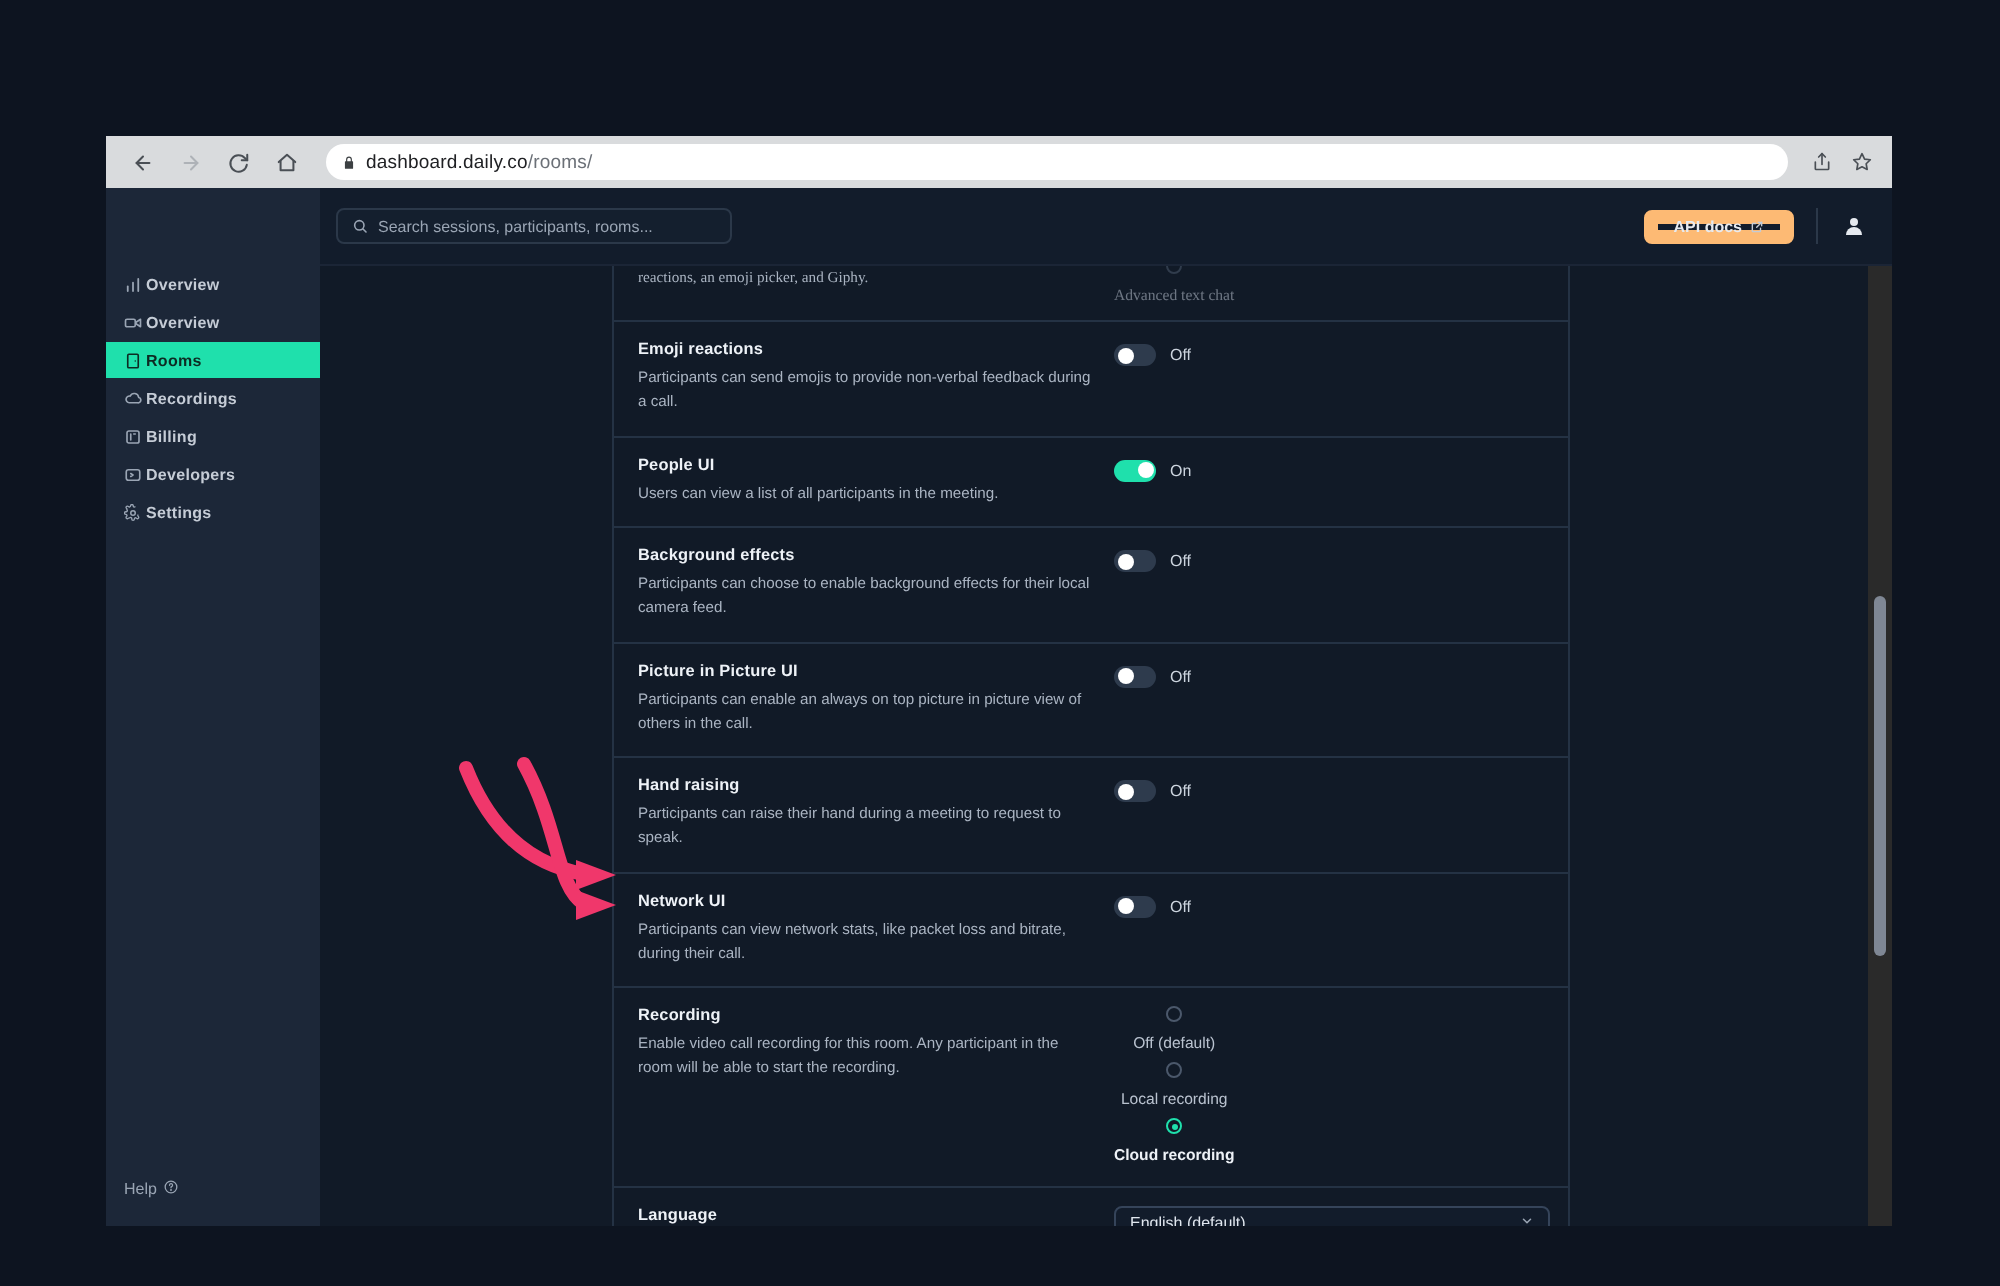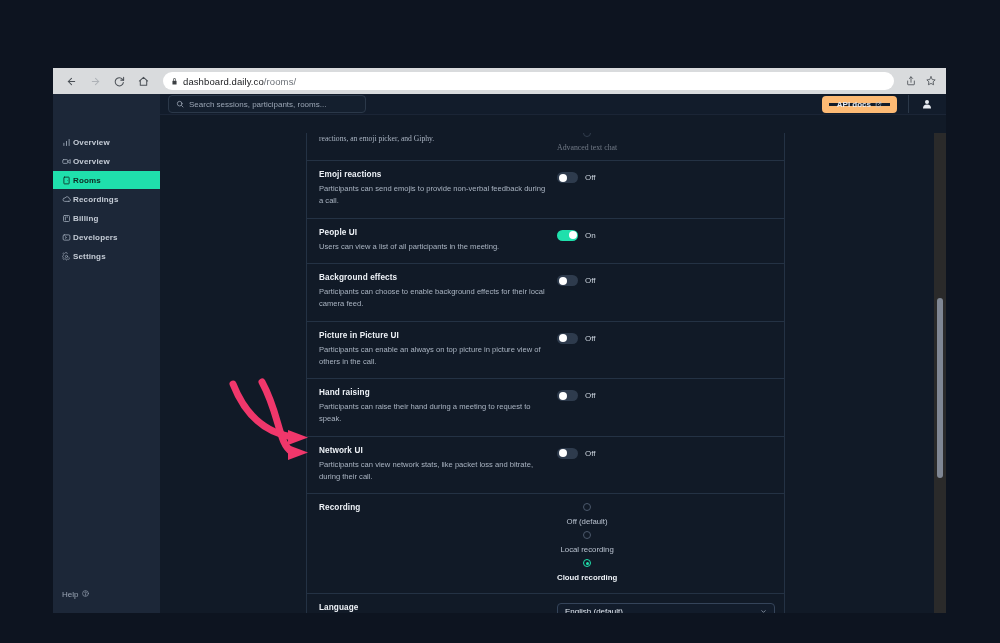--- a/index.html
+++ b/index.html
@@ -106,21 +106,21 @@
   }
 
   
   .main {
     flex: 1 1 auto;
     position: relative;
     background: #111a27;
     overflow: hidden;
   }
   .topbar {
-    height: 21px;
+    height: 39px;
     display: flex;
     align-items: center;
     padding: 0 12px 0 8px;
     background: #121c2b;
     border-bottom: 1px solid #1b2troops;
     border-bottom: 1px solid #1b2536;
   }
   .search-box {
     width: 198px; height: 18px;
     border: 1px solid #2a3purple;
@@ -527,20 +527,21 @@
                       <span class="knob"></span>
                     </span>
                   <span class="toggle-label">Off</span>
                 </div>
               </div>
             </div>
 
             <div class="setting-row">
               <div class="sr-left">
                 <div class="sr-title">Recording</div>
+                <div class="sr-desc">Enable video call recording for this room. Any participant in the room will be able to start the recording.</div>
               </div>
               <div class="sr-right" style="padding-top:0;">
                 <div class="radio-group">
                   <div class="radio-row">
                     <span class="radio"></span>
                     <span class="radio-label">Off (default)</span>
                   </div>
                   <div class="radio-row">
                     <span class="radio"></span>
                     <span class="radio-label">Local recording</span>

